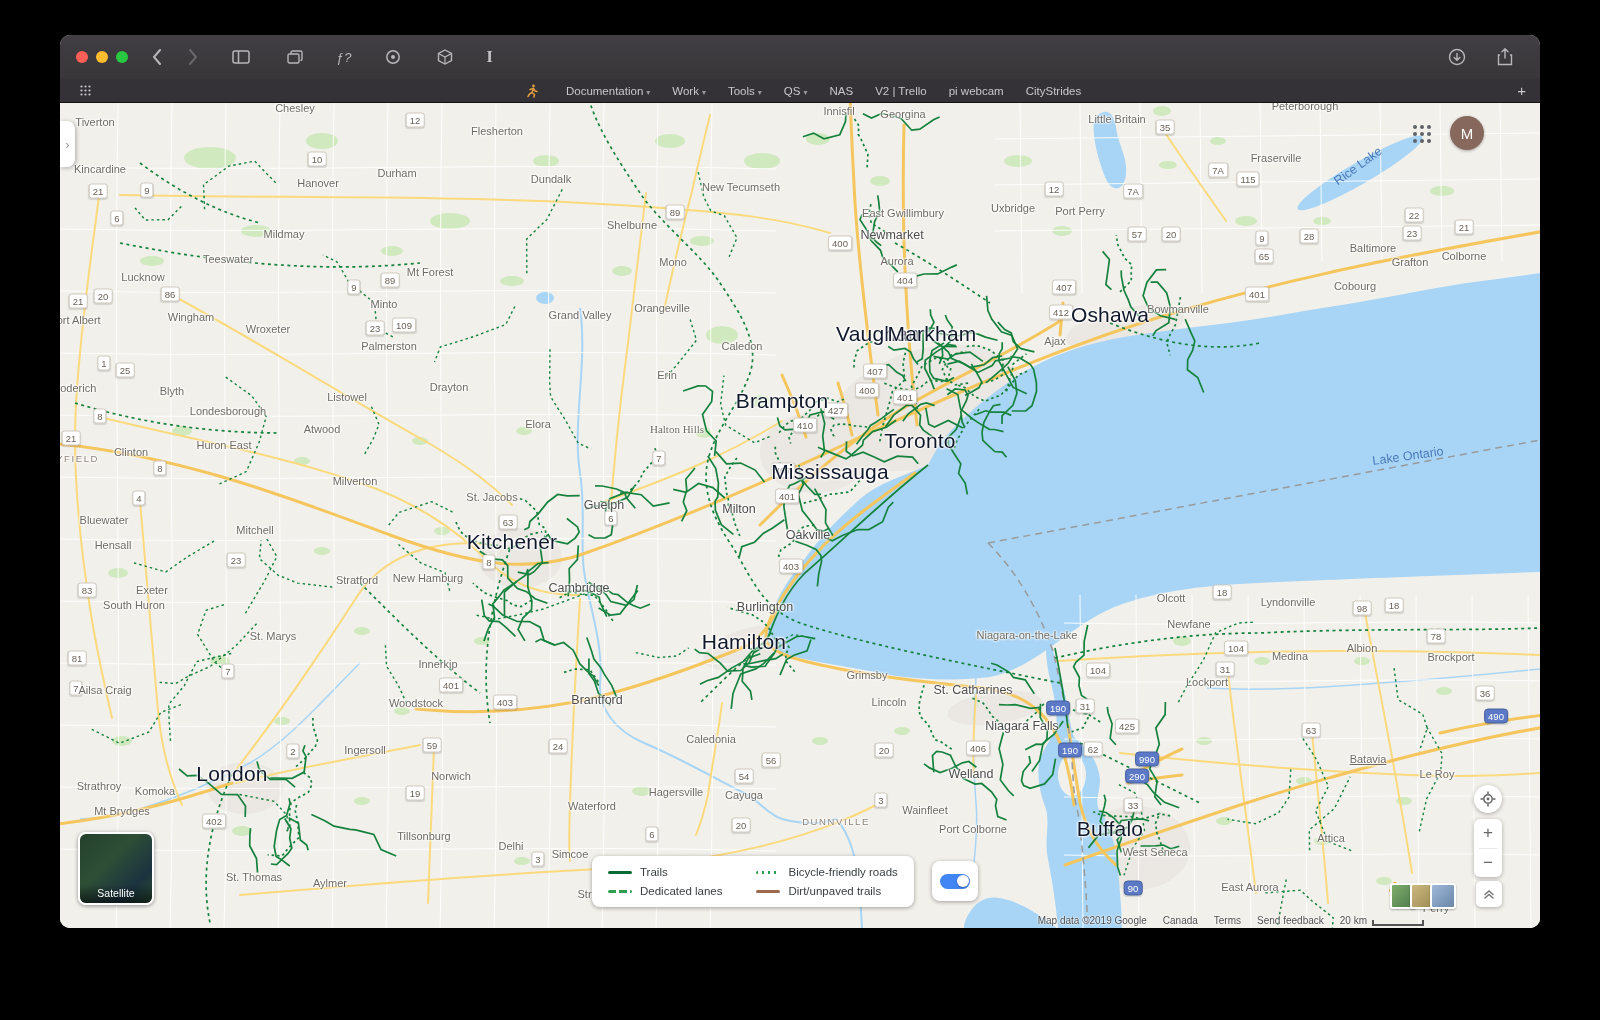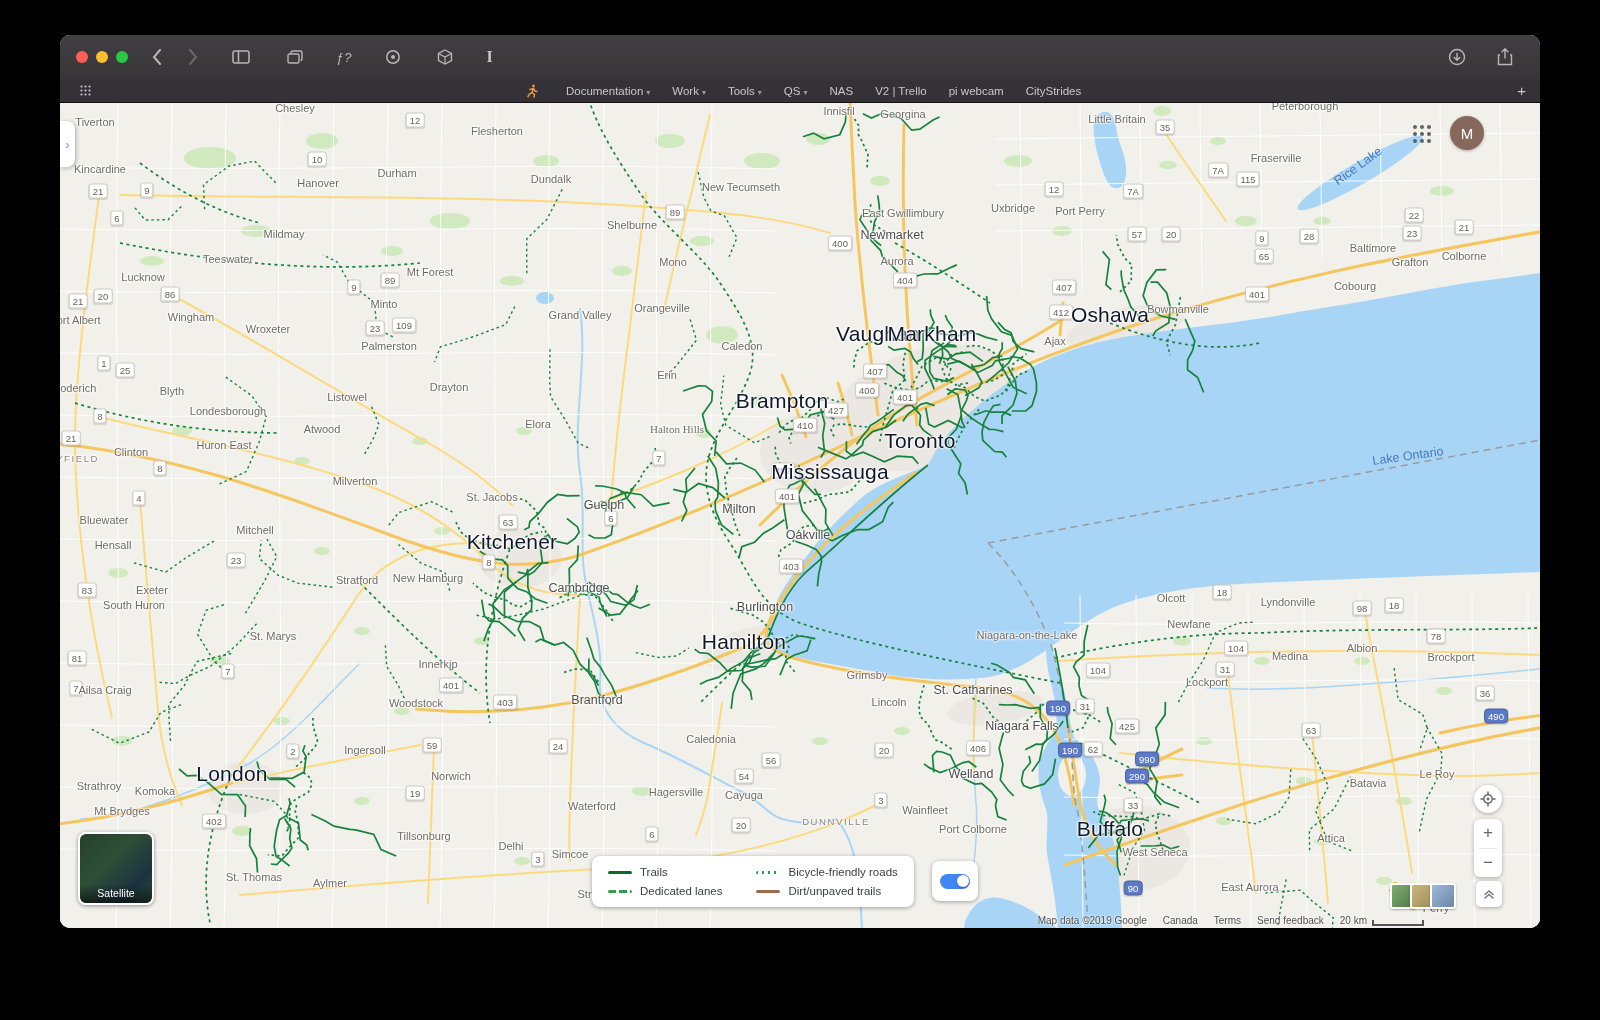--- a/index.html
+++ b/index.html
@@ -784,21 +784,21 @@
         <span class="lbl tn" style="left: 865px; top: 707px;">Wainfleet</span>
         <span class="lbl tn" style="left: 913px; top: 726px;">Port Colborne</span>
         <span class="lbl tn" style="left: 967px; top: 532px;">Niagara-on-the-Lake</span>
         <span class="lbl tn" style="left: 1111px; top: 495px;">Olcott</span>
         <span class="lbl tn" style="left: 1129px; top: 521px;">Newfane</span>
         <span class="lbl tn" style="left: 1228px; top: 499px;">Lyndonville</span>
         <span class="lbl tn" style="left: 1230px; top: 553px;">Medina</span>
         <span class="lbl tn" style="left: 1302px; top: 545px;">Albion</span>
         <span class="lbl tn" style="left: 1391px; top: 554px;">Brockport</span>
         <span class="lbl tn" style="left: 1147px; top: 579px;">Lockport</span>
-        <span class="lbl tn" style="left: 1308px; top: 680px;">Batavia</span>
+        <span class="lbl tn" style="left: 1308px; top: 656px; text-decoration: underline;">Batavia</span>
         <span class="lbl tn" style="left: 1377px; top: 671px;">Le Roy</span>
         <span class="lbl tn" style="left: 1271px; top: 735px;">Attica</span>
         <span class="lbl tn" style="left: 1162px; top: 784px; margin-left: 28px;">East Aurora</span>
         <span class="lbl tn" style="left: 1095px; top: 749px;">West Seneca</span>
         <span class="lbl tn" style="left: 1376px; top: 805px;">Perry</span>
         <span class="lbl wt" style="left: 1348px; top: 353px; transform: translate(-50%, -50%) rotate(-8deg);">Lake Ontario</span>
         <span class="lbl wt" style="left: 1298px; top: 63px; transform: translate(-50%, -50%) rotate(-36deg);">Rice Lake</span>
       </div>
 
     <div class="panel-tab">

